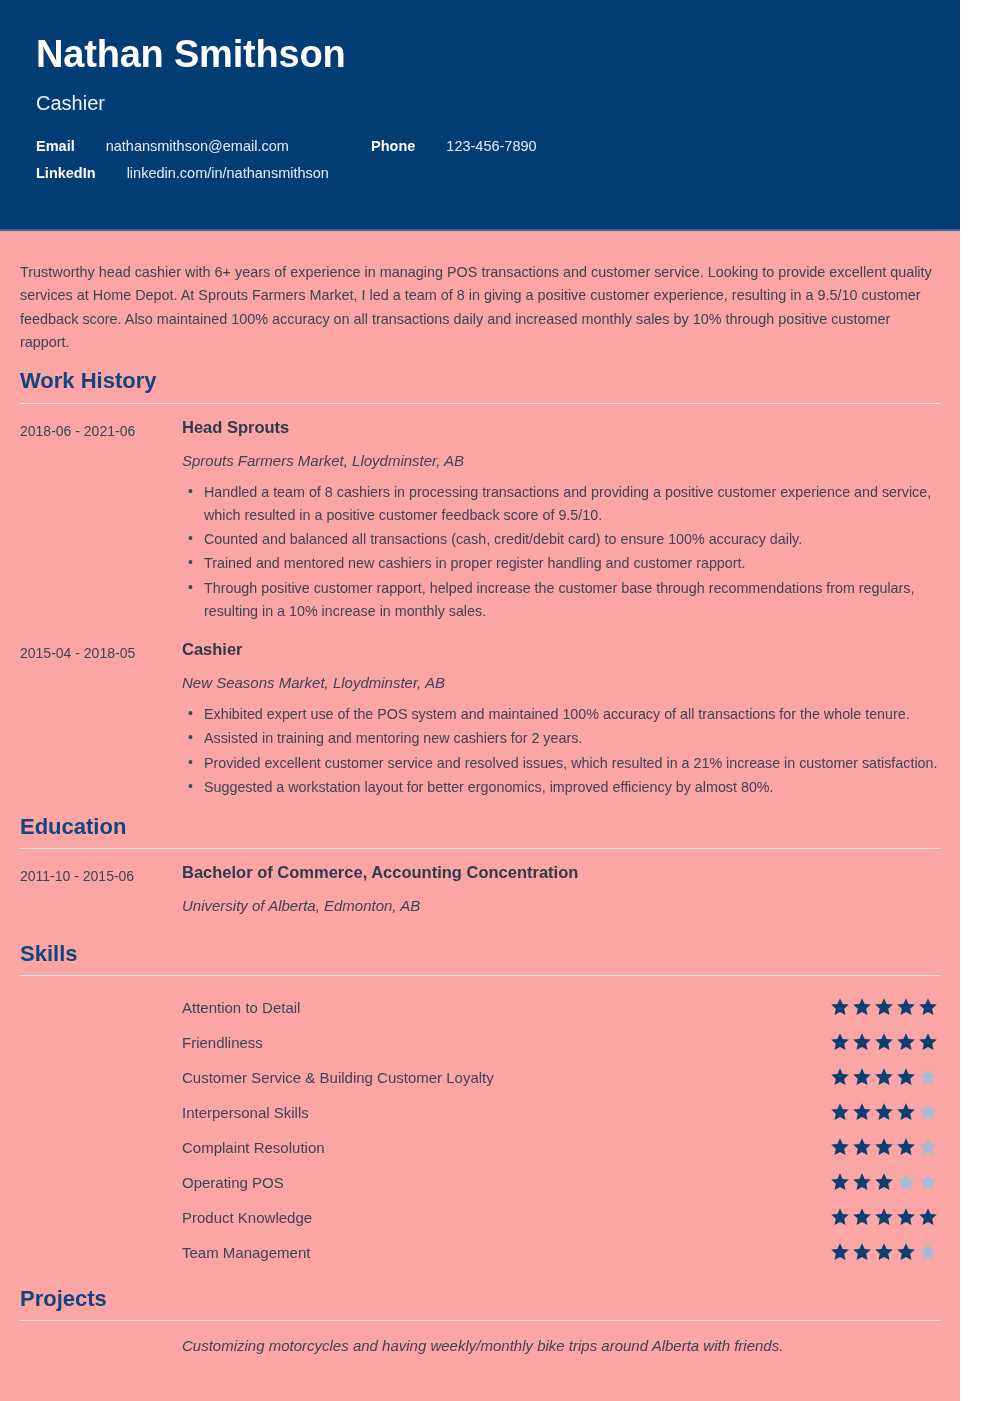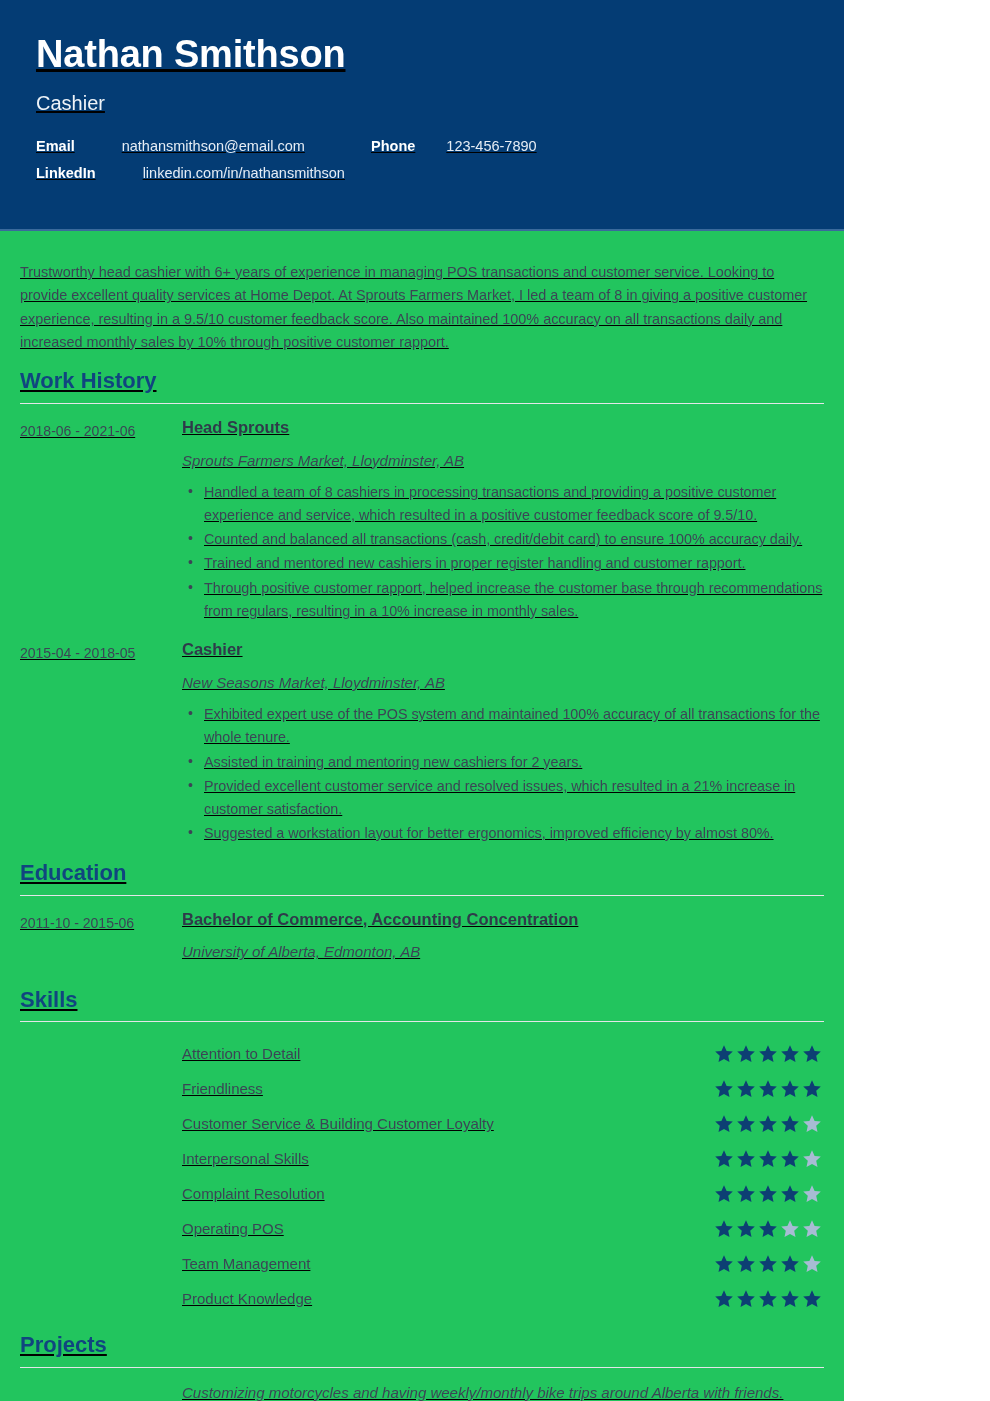--- a/index.html
+++ b/index.html
@@ -5,27 +5,26 @@
   html, body {
     margin: 0;
     padding: 0;
     background: #ffffff;
   }
   body {
     font-family: "Liberation Sans", sans-serif;
     -webkit-font-smoothing: antialiased;
   }
   .page {
-    width: 844px;
+    width: 960px;
     height: 1401px;
     position: relative;
-    background: #22c55e;
+    background: #fca5a5;
     overflow: hidden;
     box-sizing: border-box;
-    text-decoration: underline;
   }
 
   
   .header {
     background: #043c74;
     padding: 34px 36px 30px 36px;
     box-sizing: border-box;
     height: 231px;
     border-bottom: 2px solid #3a6a9c;
   }
@@ -51,21 +50,21 @@
     display: flex;
     align-items: baseline;
     margin-bottom: 11px;
   }
   .contact-cell {
     display: flex;
     align-items: baseline;
     font-size: 14.5px;
     white-space: nowrap;
   }
-  .contact-cell.col1 { width: 335px; flex: 0 0 335px; gap: 16px; }
+  .contact-cell.col1 { width: 335px; flex: 0 0 335px; }
   .contact-label {
     color: #ffffff;
     font-weight: bold;
     margin-right: 7px;
   }
   .contact-value {
     color: #e6edf5;
     font-weight: normal;
     padding-left: 24px;
   }
@@ -400,56 +399,56 @@
               </svg>
               <svg viewBox="0 0 20 20" class="star empty">
                 <path d="M10 1.2 L12.6 6.9 L18.8 7.6 L14.2 11.8 L15.5 18 L10 14.9 L4.5 18 L5.8 11.8 L1.2 7.6 L7.4 6.9 Z" fill="#a7bcd4"></path>
               </svg>
               <svg viewBox="0 0 20 20" class="star empty">
                 <path d="M10 1.2 L12.6 6.9 L18.8 7.6 L14.2 11.8 L15.5 18 L10 14.9 L4.5 18 L5.8 11.8 L1.2 7.6 L7.4 6.9 Z" fill="#a7bcd4"></path>
               </svg>
             </div>
           </div>
           <div class="skill-row">
+            <div class="skill-name">Product Knowledge</div>
+            <div class="skill-stars">
+              <svg viewBox="0 0 20 20" class="star">
+                <path d="M10 1.2 L12.6 6.9 L18.8 7.6 L14.2 11.8 L15.5 18 L10 14.9 L4.5 18 L5.8 11.8 L1.2 7.6 L7.4 6.9 Z" fill="#0d3f73"></path>
+              </svg>
+              <svg viewBox="0 0 20 20" class="star">
+                <path d="M10 1.2 L12.6 6.9 L18.8 7.6 L14.2 11.8 L15.5 18 L10 14.9 L4.5 18 L5.8 11.8 L1.2 7.6 L7.4 6.9 Z" fill="#0d3f73"></path>
+              </svg>
+              <svg viewBox="0 0 20 20" class="star">
+                <path d="M10 1.2 L12.6 6.9 L18.8 7.6 L14.2 11.8 L15.5 18 L10 14.9 L4.5 18 L5.8 11.8 L1.2 7.6 L7.4 6.9 Z" fill="#0d3f73"></path>
+              </svg>
+              <svg viewBox="0 0 20 20" class="star">
+                <path d="M10 1.2 L12.6 6.9 L18.8 7.6 L14.2 11.8 L15.5 18 L10 14.9 L4.5 18 L5.8 11.8 L1.2 7.6 L7.4 6.9 Z" fill="#0d3f73"></path>
+              </svg>
+              <svg viewBox="0 0 20 20" class="star">
+                <path d="M10 1.2 L12.6 6.9 L18.8 7.6 L14.2 11.8 L15.5 18 L10 14.9 L4.5 18 L5.8 11.8 L1.2 7.6 L7.4 6.9 Z" fill="#0d3f73"></path>
+              </svg>
+            </div>
+          </div>
+          <div class="skill-row">
             <div class="skill-name">Team Management</div>
             <div class="skill-stars">
               <svg viewBox="0 0 20 20" class="star">
                 <path d="M10 1.2 L12.6 6.9 L18.8 7.6 L14.2 11.8 L15.5 18 L10 14.9 L4.5 18 L5.8 11.8 L1.2 7.6 L7.4 6.9 Z" fill="#0d3f73"></path>
               </svg>
               <svg viewBox="0 0 20 20" class="star">
                 <path d="M10 1.2 L12.6 6.9 L18.8 7.6 L14.2 11.8 L15.5 18 L10 14.9 L4.5 18 L5.8 11.8 L1.2 7.6 L7.4 6.9 Z" fill="#0d3f73"></path>
               </svg>
               <svg viewBox="0 0 20 20" class="star">
                 <path d="M10 1.2 L12.6 6.9 L18.8 7.6 L14.2 11.8 L15.5 18 L10 14.9 L4.5 18 L5.8 11.8 L1.2 7.6 L7.4 6.9 Z" fill="#0d3f73"></path>
               </svg>
               <svg viewBox="0 0 20 20" class="star">
                 <path d="M10 1.2 L12.6 6.9 L18.8 7.6 L14.2 11.8 L15.5 18 L10 14.9 L4.5 18 L5.8 11.8 L1.2 7.6 L7.4 6.9 Z" fill="#0d3f73"></path>
               </svg>
               <svg viewBox="0 0 20 20" class="star empty">
                 <path d="M10 1.2 L12.6 6.9 L18.8 7.6 L14.2 11.8 L15.5 18 L10 14.9 L4.5 18 L5.8 11.8 L1.2 7.6 L7.4 6.9 Z" fill="#a7bcd4"></path>
-              </svg>
-            </div>
-          </div>
-          <div class="skill-row">
-            <div class="skill-name">Product Knowledge</div>
-            <div class="skill-stars">
-              <svg viewBox="0 0 20 20" class="star">
-                <path d="M10 1.2 L12.6 6.9 L18.8 7.6 L14.2 11.8 L15.5 18 L10 14.9 L4.5 18 L5.8 11.8 L1.2 7.6 L7.4 6.9 Z" fill="#0d3f73"></path>
-              </svg>
-              <svg viewBox="0 0 20 20" class="star">
-                <path d="M10 1.2 L12.6 6.9 L18.8 7.6 L14.2 11.8 L15.5 18 L10 14.9 L4.5 18 L5.8 11.8 L1.2 7.6 L7.4 6.9 Z" fill="#0d3f73"></path>
-              </svg>
-              <svg viewBox="0 0 20 20" class="star">
-                <path d="M10 1.2 L12.6 6.9 L18.8 7.6 L14.2 11.8 L15.5 18 L10 14.9 L4.5 18 L5.8 11.8 L1.2 7.6 L7.4 6.9 Z" fill="#0d3f73"></path>
-              </svg>
-              <svg viewBox="0 0 20 20" class="star">
-                <path d="M10 1.2 L12.6 6.9 L18.8 7.6 L14.2 11.8 L15.5 18 L10 14.9 L4.5 18 L5.8 11.8 L1.2 7.6 L7.4 6.9 Z" fill="#0d3f73"></path>
-              </svg>
-              <svg viewBox="0 0 20 20" class="star">
-                <path d="M10 1.2 L12.6 6.9 L18.8 7.6 L14.2 11.8 L15.5 18 L10 14.9 L4.5 18 L5.8 11.8 L1.2 7.6 L7.4 6.9 Z" fill="#0d3f73"></path>
               </svg>
             </div>
           </div>
         </div>
     </div>
 
     <div class="section mt-proj">
       <h2 class="section-title">Projects</h2>
       <hr class="section-rule">
       <div class="project-row">

